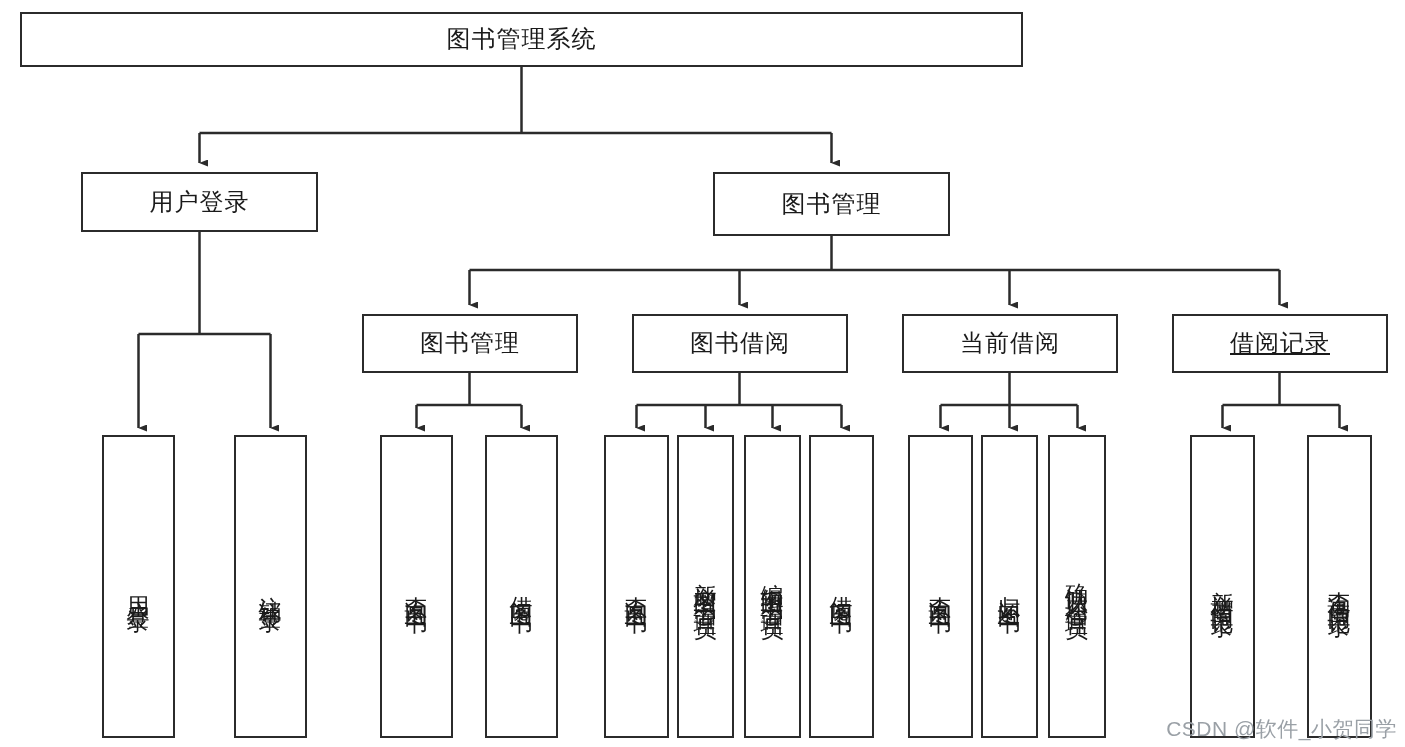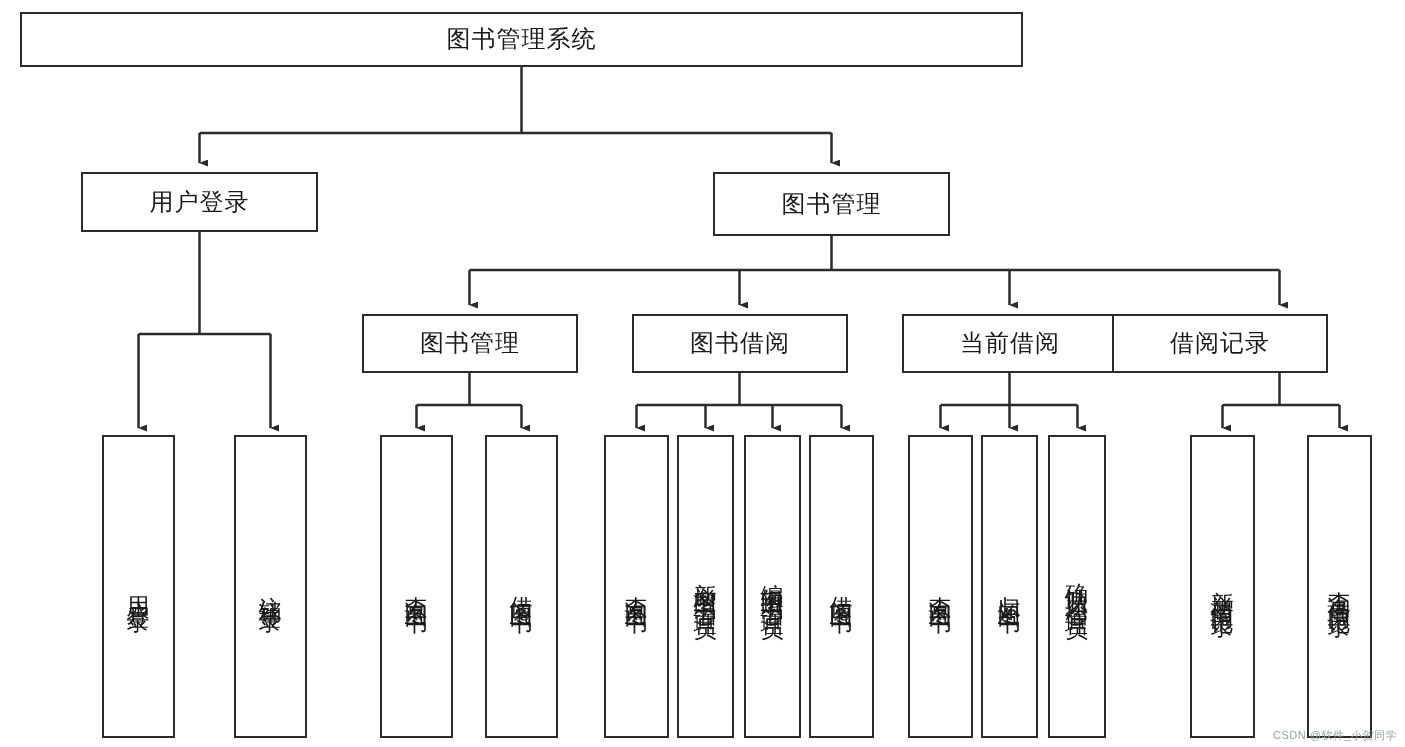--- a/index.html
+++ b/index.html
@@ -56,21 +56,21 @@
   }
   .node-v .vtext {
     writing-mode: vertical-rl;
     text-orientation: upright;
     display: block;
   }
   .watermark {
     position: absolute;
     right: 8px;
     bottom: 4px;
-    font-size: 11px;
+    font-size: 21px;
     color: #9aa0a6;
     letter-spacing: 0.5px;
     white-space: nowrap;
   }
 </style>
 </head>
 <body>
 
 <div id="canvas">
 
@@ -137,21 +137,21 @@
 
   <div class="node node-h" style="left:362px; top:314px; width:216px; height:59px;">
     <span>图书管理</span>
   </div>
   <div class="node node-h" style="left:632px; top:314px; width:216px; height:59px;text-align:center;">
     <span>图书借阅</span>
   </div>
   <div class="node node-h" style="left:902px; top:314px; width:216px; height:59px;">
     <span>当前借阅</span>
   </div>
-  <div class="node node-h" style="left:1112px; top:314px; width:216px; height:59px;">
+  <div class="node node-h" style="left:1172px; top:314px; width:216px; height:59px;text-decoration:underline;">
     <span>借阅记录</span>
   </div>
 
   <div class="node node-v" style="left:102px; top:435px; width:73px; height:303px;">
     <span class="vtext">用户登录</span>
   </div>
   <div class="node node-v" style="left:234px; top:435px; width:73px; height:303px;">
     <span class="vtext">注销登录</span>
   </div>
 

